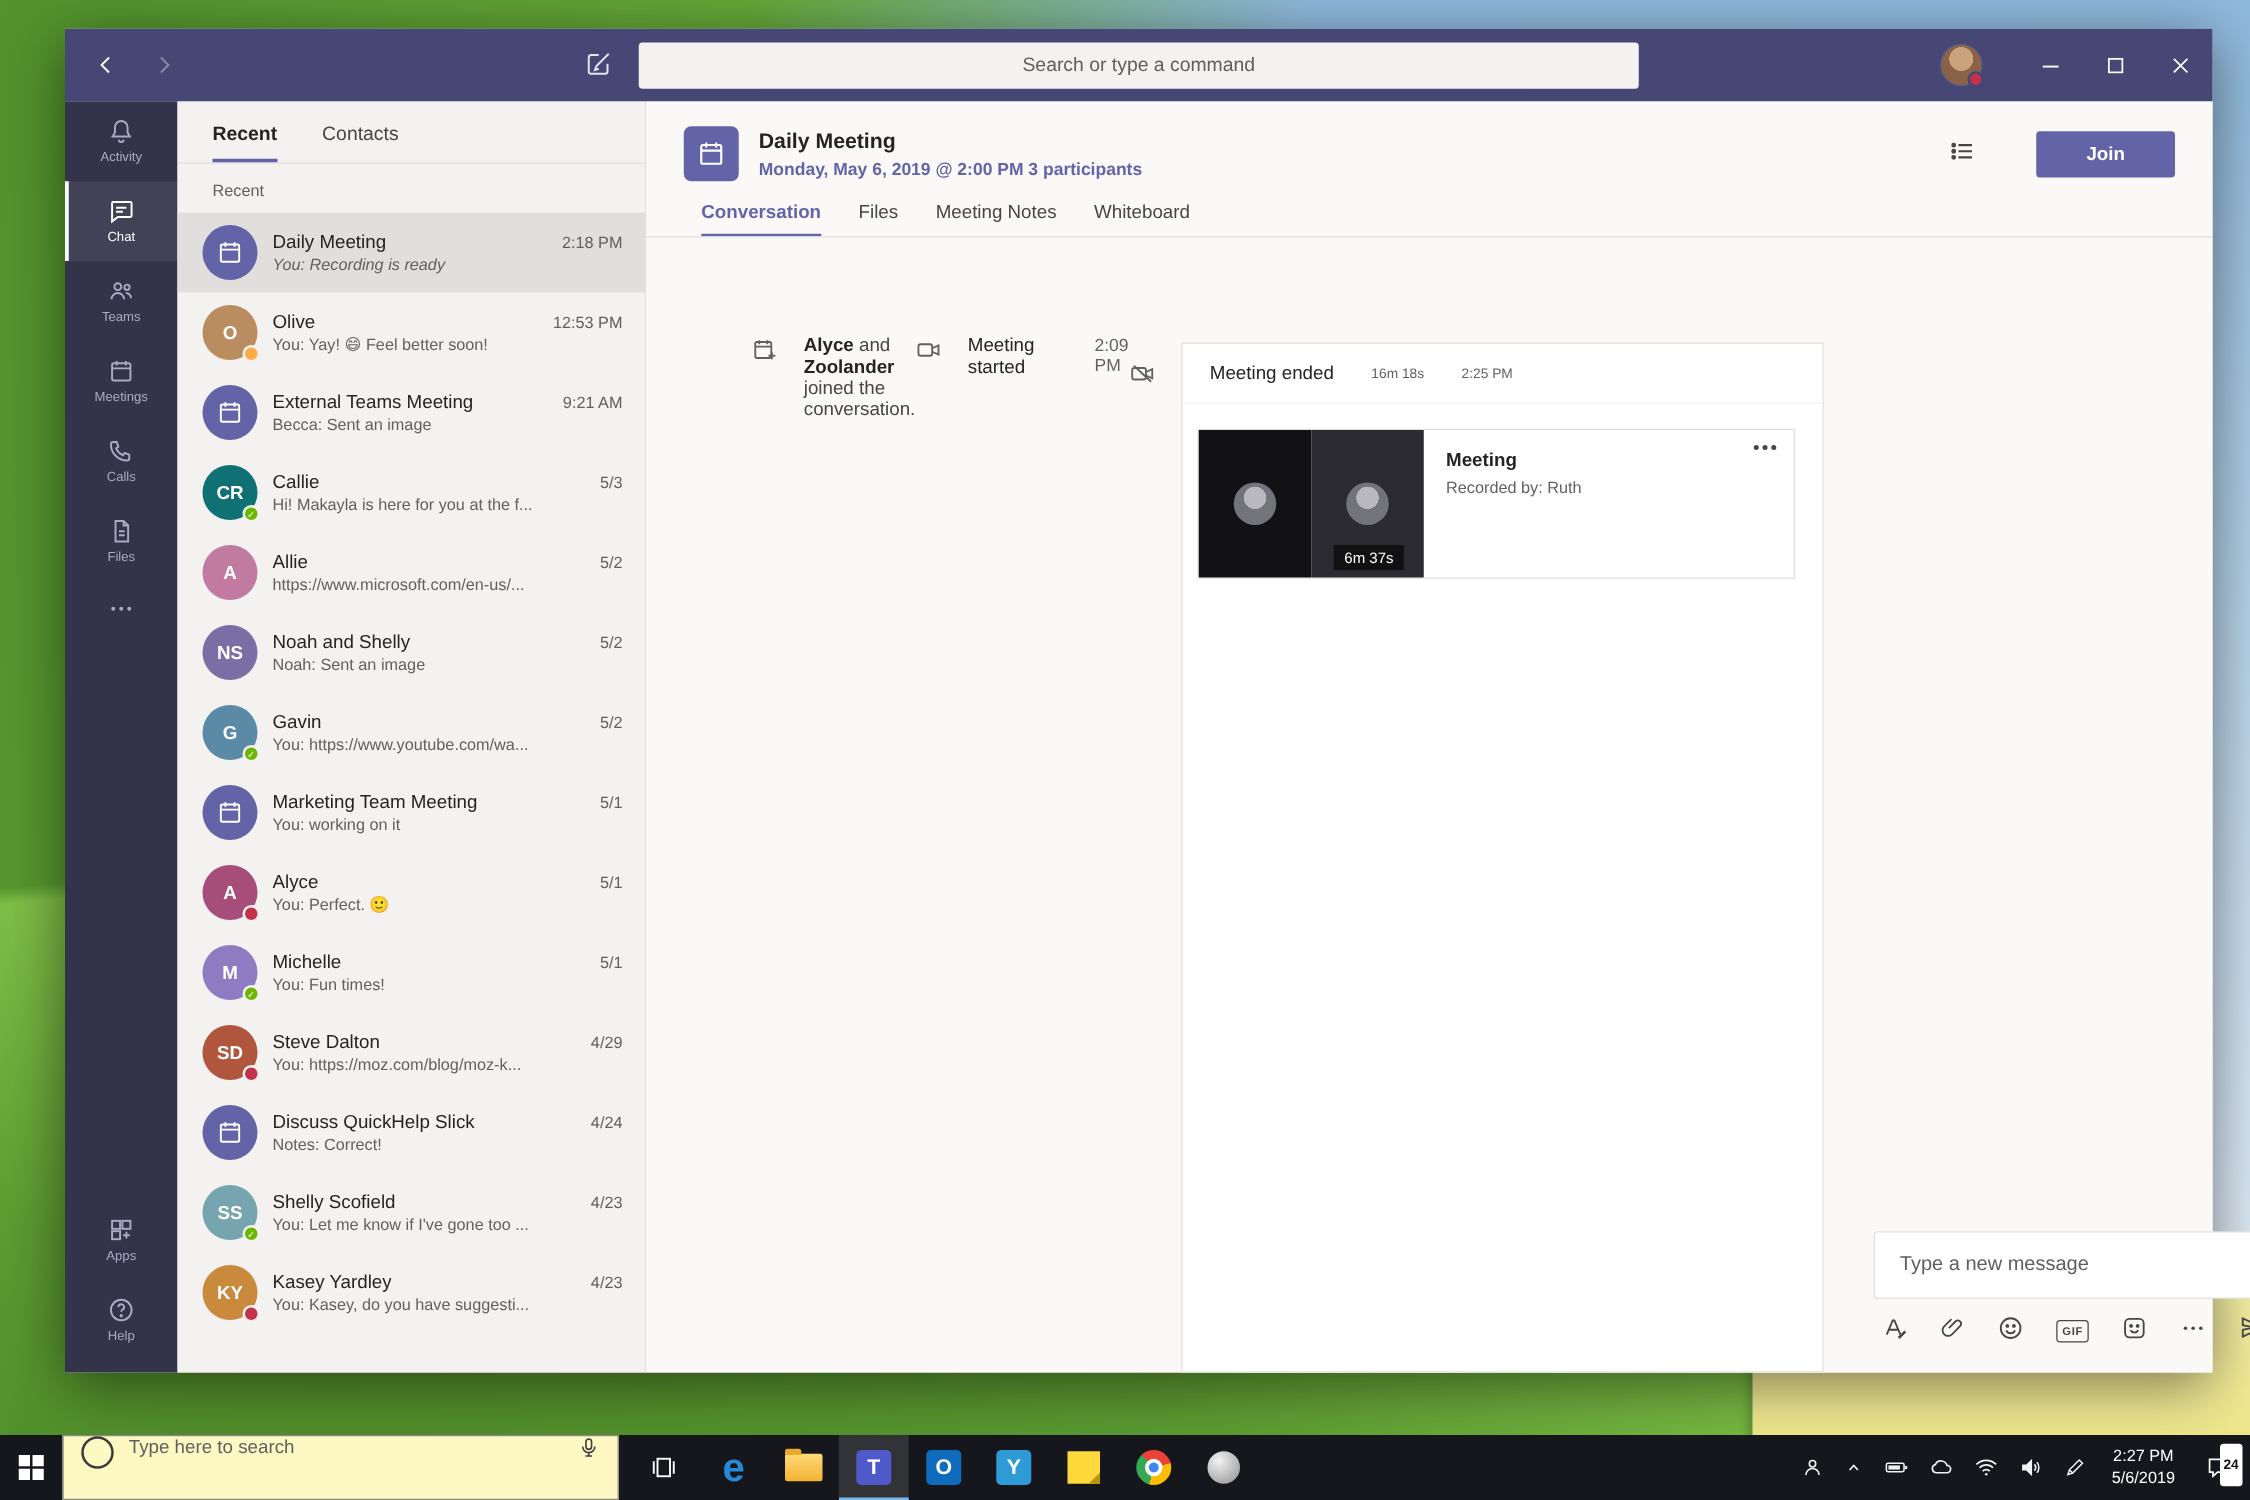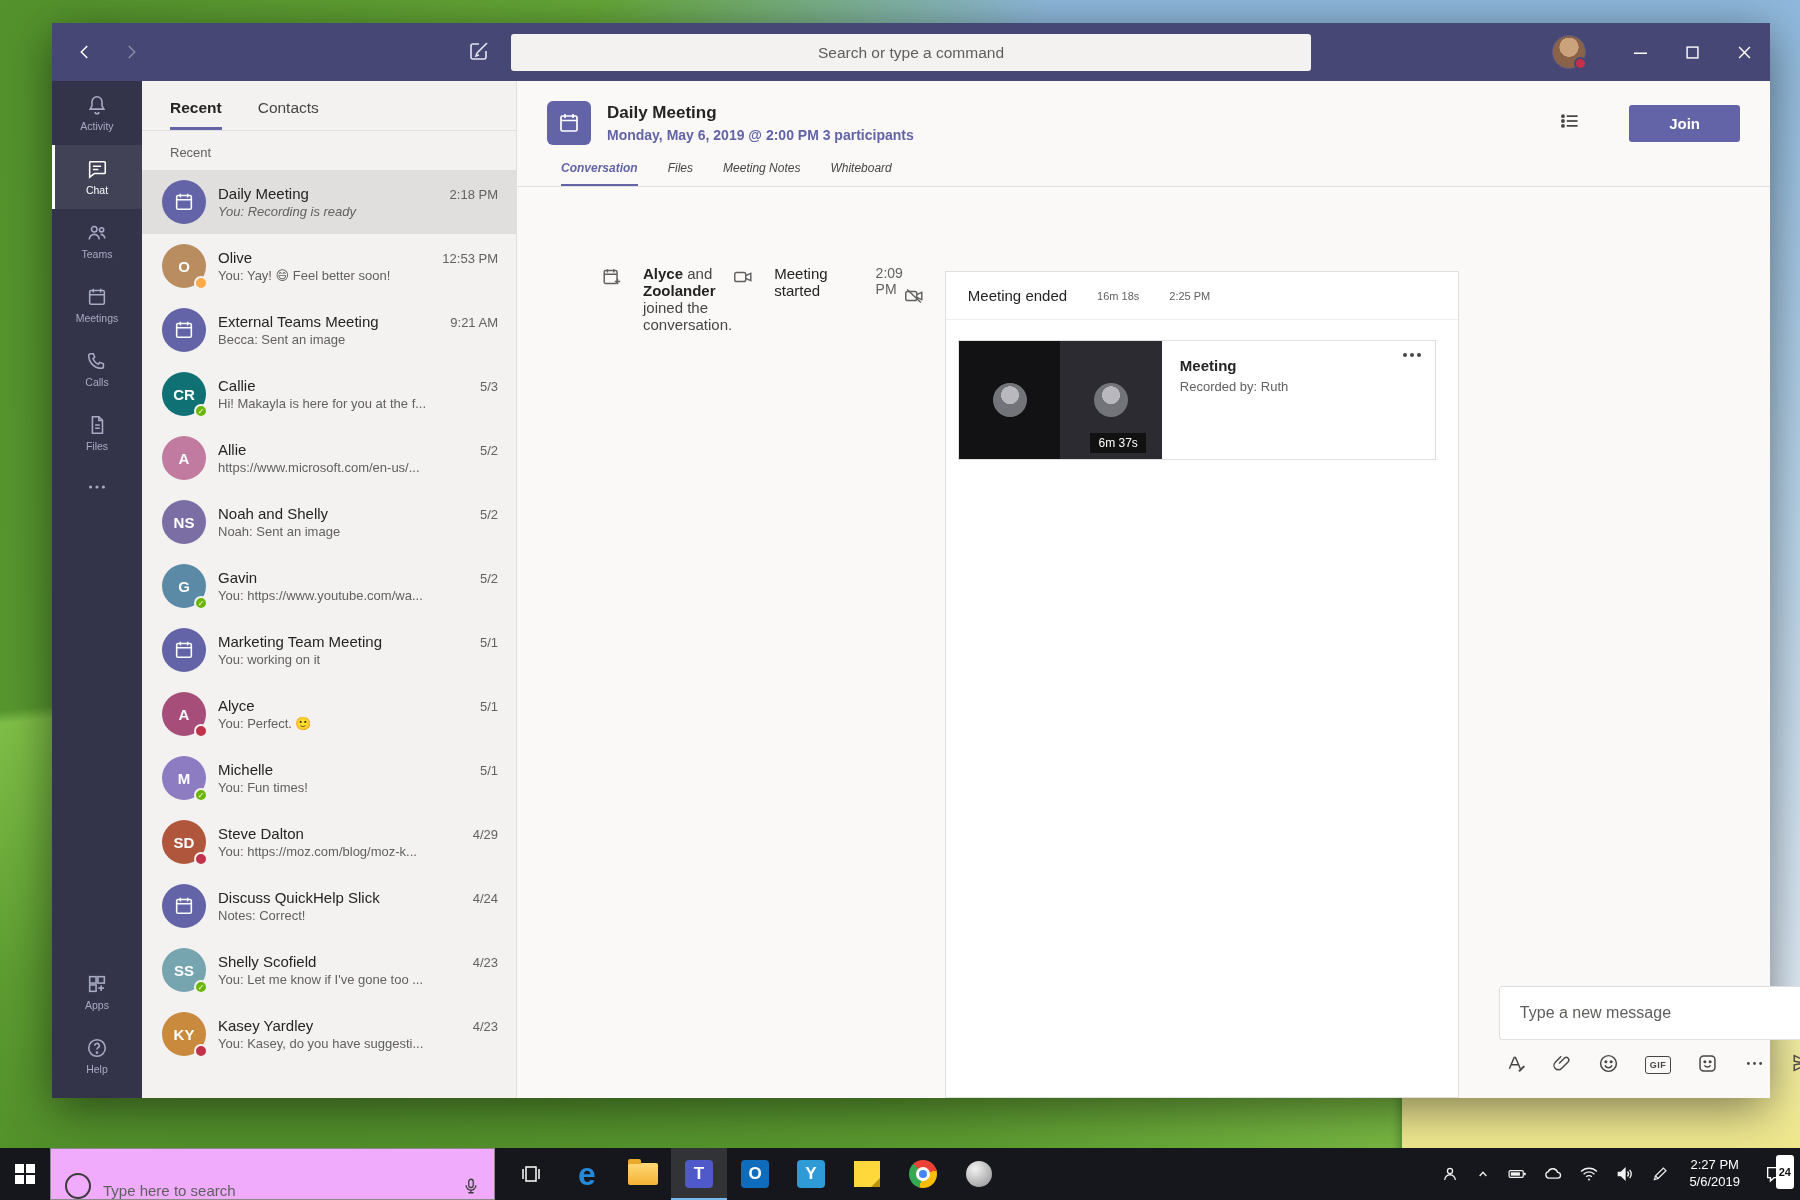--- a/index.html
+++ b/index.html
@@ -89,39 +89,39 @@
   .main { flex:1; background:#faf9f8; display:flex; flex-direction:column; min-width:0; }
   .main-header { display:flex; align-items:center; padding:20px 30px 10px 30px; gap:16px; }
   .mh-icon { width:44px; height:44px; border-radius:6px; background:#6264a7; display:flex; align-items:center; justify-content:center; flex:none; }
   .mh-texts { flex:1; min-width:0; }
   .mh-title { font-size:17px; font-weight:bold; color:#252423; }
   .mh-sub { font-size:14px; font-weight:bold; color:#6264a7; margin-top:4px; }
   .mh-agenda { color:#484644; margin-right:30px; }
   .join-btn { background:#6264a7; color:#ffffff; font-size:15px; font-weight:bold; border:none;
     padding:10px 40px; border-radius:3px; font-family:inherit; }
   .main-tabs { display:flex; gap:30px; padding:6px 0 0 44px; }
-  .main-tab { font-size:12px; color:#484644; padding-bottom:9px;font-style:italic; }
+  .main-tab { font-size:15px; color:#484644; padding-bottom:9px; }
   .main-tab.active { color:#6264a7; font-weight:bold; border-bottom:2.5px solid #6264a7; }
   .main-divider { height:1px; background:#e1dfdd; }
 
   .conversation { flex:1; display:flex; padding:78px 112px 0 84px; min-height:0; }
   .ev-row { display:flex; align-items:flex-start; gap:18px; margin-bottom:22px; color:#616161; }
   .ev-icon { width:24px; flex:none; color:#616161; padding-top:1px; }
   .ev-text { font-size:15px; color:#484644; }
   .ev-text b { color:#252423; }
   .ev-time { font-size:14px; color:#616161; margin-left:30px; }
   .ev-label { font-size:15px; color:#252423; }
 
   .ended-wrap { display:flex; gap:18px; margin-top:6px; }
   .ended-card { flex:1; background:#fff; border:1px solid #e1dfdd; }
   .ec-head { display:flex; align-items:center; gap:30px; padding:15px 22px; border-bottom:1px solid #efefef; }
   .ec-label { font-size:15px; color:#252423; }
   .ec-meta { font-size:11px; color:#616161; }
   .rec-tile { margin:20px 22px 24px 12px; width:478px; border:1px solid #e1dfdd; background:#fff; display:flex; position:relative; }
-  .thumb { width:203px; height:118px; display:flex; flex:none; position:relative; }
+  .thumb { width:180px; height:118px; display:flex; flex:none; position:relative; }
   .thumb .half { flex:1; display:flex; align-items:center; justify-content:center; }
   .thumb .half.l { background:#121215; }
   .thumb .half.r { background:#2b2b31; }
   .ph { width:34px; height:34px; border-radius:50%; background:radial-gradient(circle at 50% 36%, #b8b8be 0 32%, #73737a 33%); }
   .dur-badge { position:absolute; right:16px; bottom:6px; background:#111; color:#fff; font-size:12px; padding:3px 8px; }
   .rec-info { padding:16px 16px 0 18px; flex:1; }
   .rec-title { font-size:15px; font-weight:bold; color:#252423; }
   .rec-sub { font-size:13px; color:#616161; margin-top:5px; }
   .rec-menu { position:absolute; right:14px; top:12px; display:flex; gap:3px; }
   .rec-menu i { width:4px; height:4px; border-radius:50%; background:#484644; display:block; }
@@ -133,21 +133,21 @@
   .composer-tools { display:flex; align-items:center; gap:26px; margin-top:12px; color:#484644; padding-left:6px; }
   .send { margin-left:auto; margin-right:4px; color:#484644; }
   .gif-box { border:1.5px solid #484644; border-radius:3px; font-size:9px; font-weight:bold; padding:3px 4px; letter-spacing:.5px; }
 
   
   .taskbar { position:absolute; left:0; bottom:0; width:1800px; height:52px; background:#15171c;
     display:flex; align-items:center; z-index:10; }
   .start { width:50px; height:52px; display:flex; align-items:center; justify-content:center; }
   .win-logo { display:grid; grid-template-columns:9px 9px; grid-template-rows:9px 9px; gap:2px; }
   .win-logo i { background:#fff; display:block; }
-  .tb-searchbox { width:445px; height:52px; background:#f0abfc; border:1px solid #8a8a8a; display:flex; align-items:flex-end; }
+  .tb-searchbox { width:445px; height:52px; background:#fef9c3; border:1px solid #8a8a8a; display:flex; align-items:flex-start; }
   .cortana { width:26px; height:26px; border-radius:50%; border:2.5px solid #3b3b3b; margin:0 12px 0 14px; flex:none; }
   .tb-search-input { flex:1; border:none; outline:none; font-size:15px; color:#333; font-family:inherit; background:transparent; }
   .tb-search-input::placeholder { color:#5f5f5f; }
   .tb-mic { margin:0 14px; color:#3b3b3b; }
   .tb-apps { display:flex; height:52px; margin-left:8px; }
   .tb-app { width:56px; height:52px; display:flex; align-items:center; justify-content:center; position:relative; }
   .tb-app.active { background:rgba(255,255,255,.12); box-shadow:inset 0 -2px 0 #76b9ed; }
   .edge-e { color:#2389d8; font-size:32px; font-weight:bold; line-height:1; }
   .folder { width:30px; height:22px; background:linear-gradient(180deg,#ffd978,#f3b335); border-radius:2px; position:relative; }
   .folder::before { content:""; position:absolute; top:-4px; left:0; width:13px; height:5px; background:#e8a92c; border-radius:2px 2px 0 0; }

